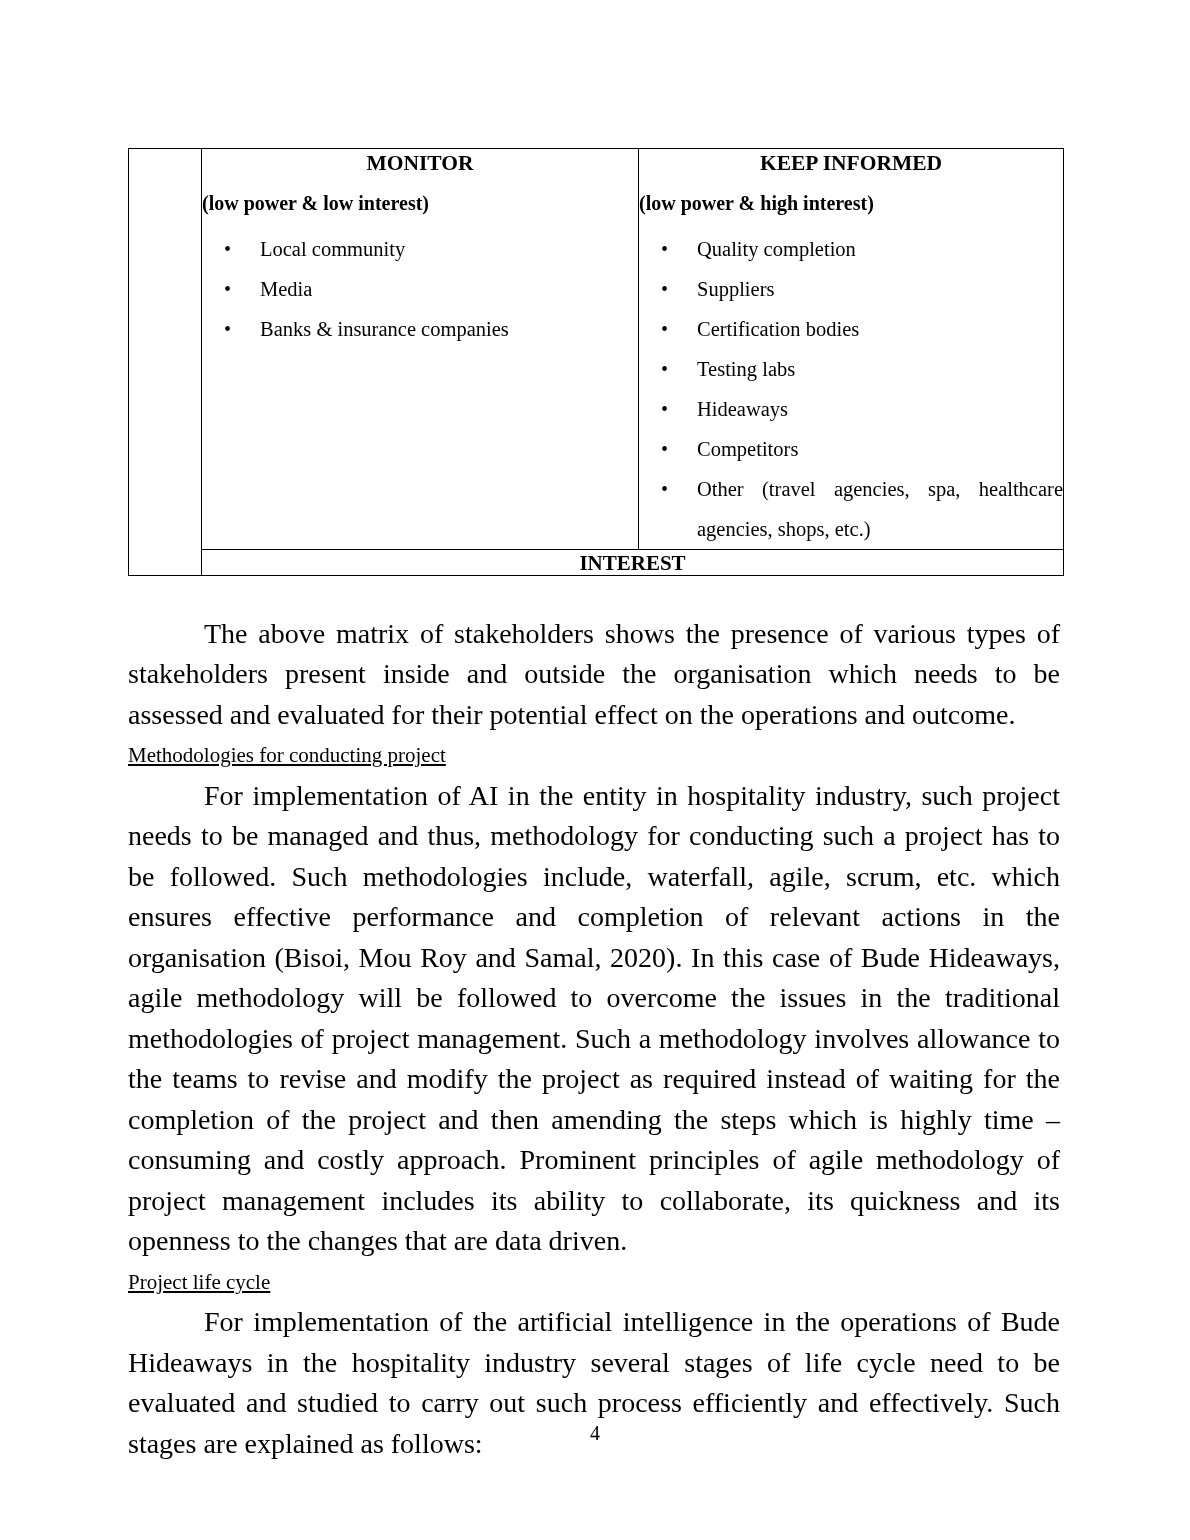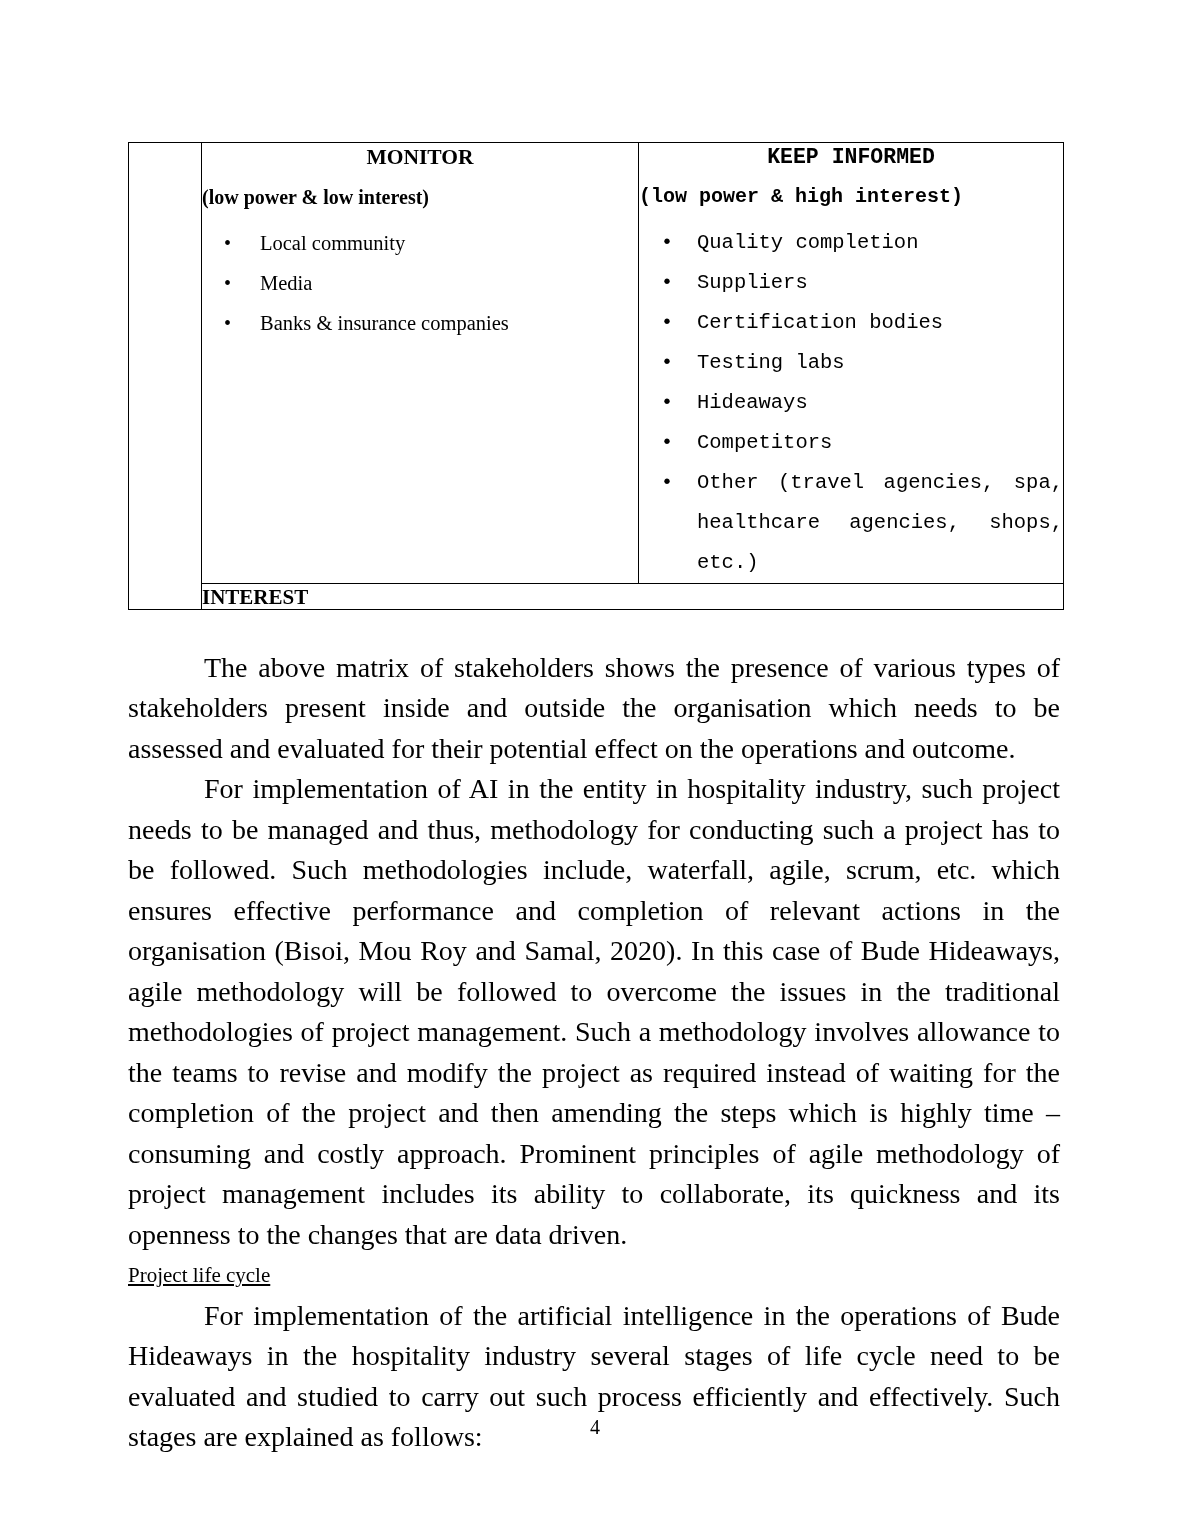--- a/index.html
+++ b/index.html
@@ -11,21 +11,21 @@
     width: 1190px;
     height: 1540px;
     font-family: "Liberation Serif", "DejaVu Serif", serif;
     color: #000000;
     position: relative;
     overflow: hidden;
   }
   .page {
     position: absolute;
     left: 0;
-    top: 4px;
+    top: 10px;
     width: 1190px;
     height: 1096px;
     box-sizing: border-box;
     padding-left: 44px;
   }
   .content {
     position: absolute;
     left: 128px;
     top: 138px;
     width: 932px;
@@ -47,21 +47,20 @@
     width: 72px;
     border-right: 1.2px solid #000000;
   }
   td.quad {
     width: 436px;
     padding: 10px 12px 14px 12px;
   }
   td.quad-right {
     width: 424px;
     padding: 10px 12px 14px 12px;
-    font-family: Liberation Mono, monospace;
   }
   td.interest-cell {
     padding: 10px 12px 26px 12px;
   }
   .quad-title {
     font-weight: bold;
     font-size: 21.5px;
     text-align: center;
     line-height: 1.0;
     margin: 4px 0 0 0;
@@ -88,21 +87,21 @@
   ul.quad-list li .bullet {
     position: absolute;
     left: 22px;
     top: 0;
     font-size: 20px;
     line-height: 40px;
   }
   .interest-label {
     font-weight: bold;
     font-size: 21px;
-    text-align: left;
+    text-align: center;
     line-height: 1.1;
     margin: 2px 0 0 0;
   }
 
   
   p.body {
     font-size: 28px;
     line-height: 40.5px;
     text-align: justify;
     text-justify: inter-word;
@@ -169,20 +168,21 @@
           <div class="interest-label">INTEREST</div>
         </td>
       </tr>
     </tbody>
       </table>
 
     <div class="gap-after-table"></div>
 
     <p class="body indented">The above matrix of stakeholders shows the presence of various types of stakeholders present inside and outside the organisation which needs to be assessed and evaluated for their potential effect on the operations and outcome.</p>
 
+    <h2 class="heading">Methodologies for conducting project</h2>
 
     <p class="body indented">For implementation of AI in the entity in hospitality industry, such project needs to be managed and thus, methodology for conducting such a project has to be followed. Such methodologies include, waterfall, agile, scrum, etc. which ensures effective performance and completion of relevant actions in the organisation (Bisoi, Mou Roy and Samal, 2020). In this case of Bude Hideaways, agile methodology will be followed to overcome the issues in the traditional methodologies of project management. Such a methodology involves allowance to the teams to revise and modify the project as required instead of waiting for the completion of the project and then amending the steps which is highly time – consuming and costly approach. Prominent principles of agile methodology of project management includes its ability to collaborate, its quickness and its openness to the changes that are data driven.</p>
 
     <h2 class="heading">Project life cycle</h2>
 
     <p class="body indented">For implementation of the artificial intelligence in the operations of Bude Hideaways in the hospitality industry several stages of life cycle need to be evaluated and studied to carry out such process efficiently and effectively. Such stages are explained as follows:</p>
 
   </div>
 
   <div class="page-number">4</div>

